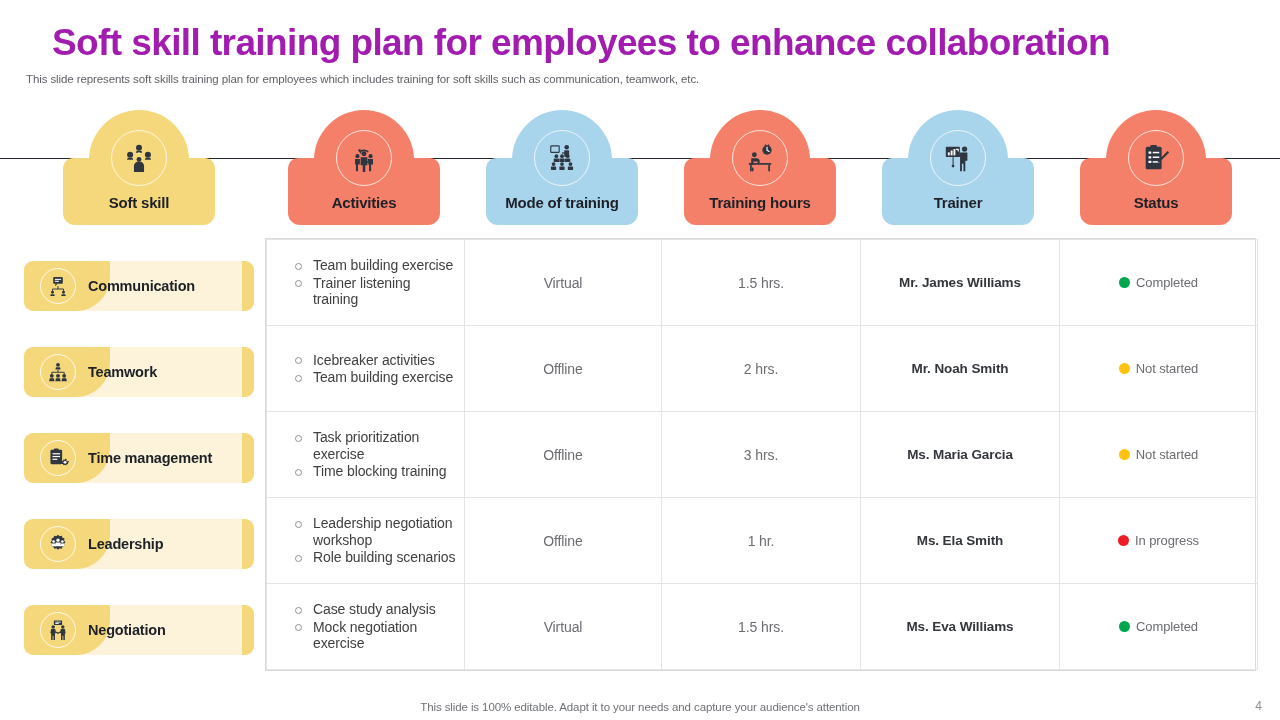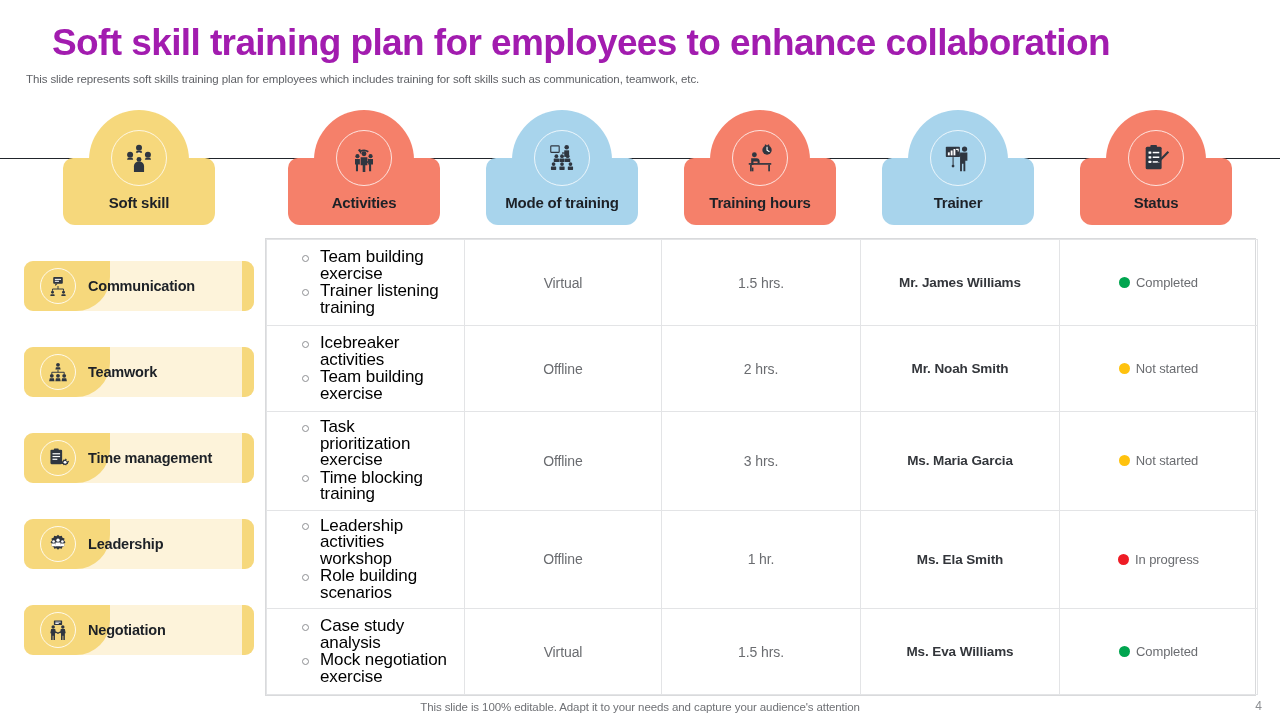--- a/index.html
+++ b/index.html
@@ -196,24 +196,24 @@
   }
   .col-act   { width: 198px; }
   .col-mode  { width: 197px; }
   .col-hours { width: 199px; }
   .col-train { width: 199px; }
   .col-stat  { width: 198px; }
 
   .bullets { list-style: none; padding-left: 20px; }
   .bullets li {
     position: relative;
-    font-size: 17px;
-    color: #000000;
+    font-size: 14px;
+    color: #404040;
     line-height: 16.5px;
-    margin: 1px 7px;
+    margin: 1px 0;
     padding-left: 18px;
     letter-spacing: -0.1px;
   }
   .bullets li::before {
     content: "";
     position: absolute;
     left: 0;
     top: 5.5px;
     width: 5px;
     height: 5px;
@@ -545,21 +545,21 @@
             <td>
               <div class="status-wrap">
                 <span class="status-dot" style="background:#FFC20E"></span>
                 <span class="status-text">Not started</span>
               </div>
             </td>
           </tr>
           <tr>
             <td>
               <ul class="bullets">
-                <li>Leadership activities workshop</li>
+                <li>Leadership negotiation workshop</li>
                 <li>Role building scenarios</li>
               </ul>
             </td>
             <td class="cell-center">Offline</td>
             <td class="cell-center">1 hr.</td>
             <td class="cell-bold">Ms. Ela Smith</td>
             <td>
               <div class="status-wrap">
                 <span class="status-dot" style="background:#EE1C25"></span>
                 <span class="status-text">In progress</span>

